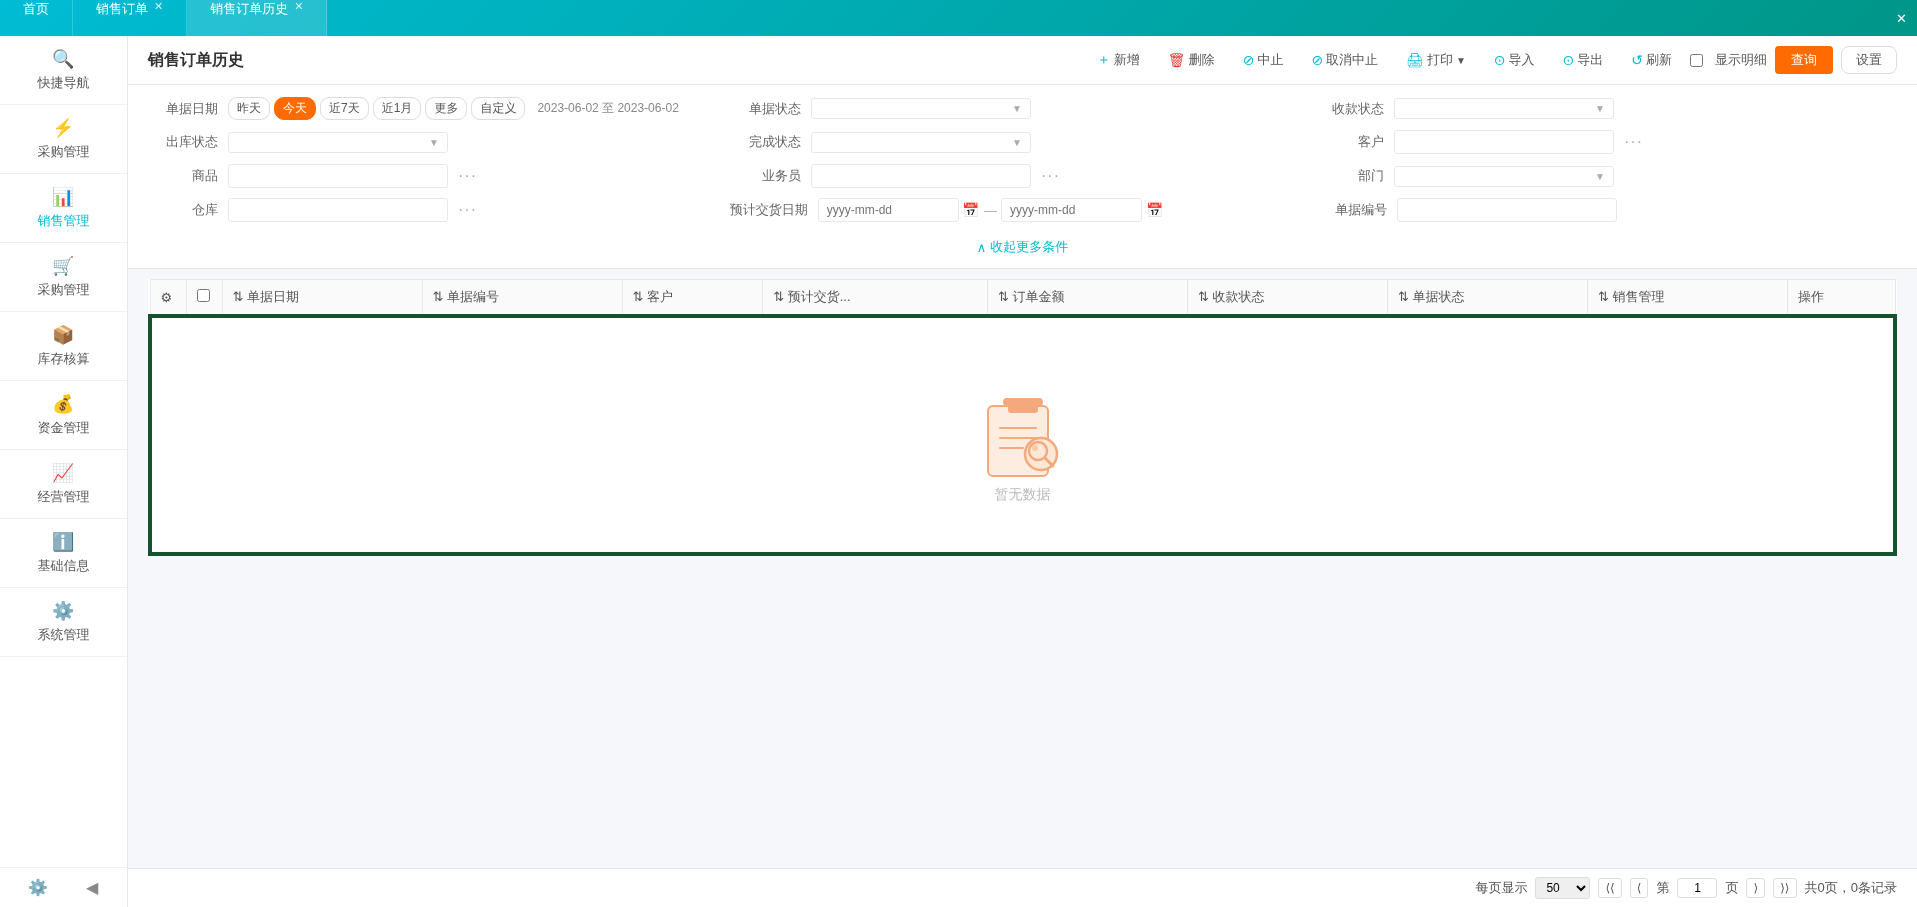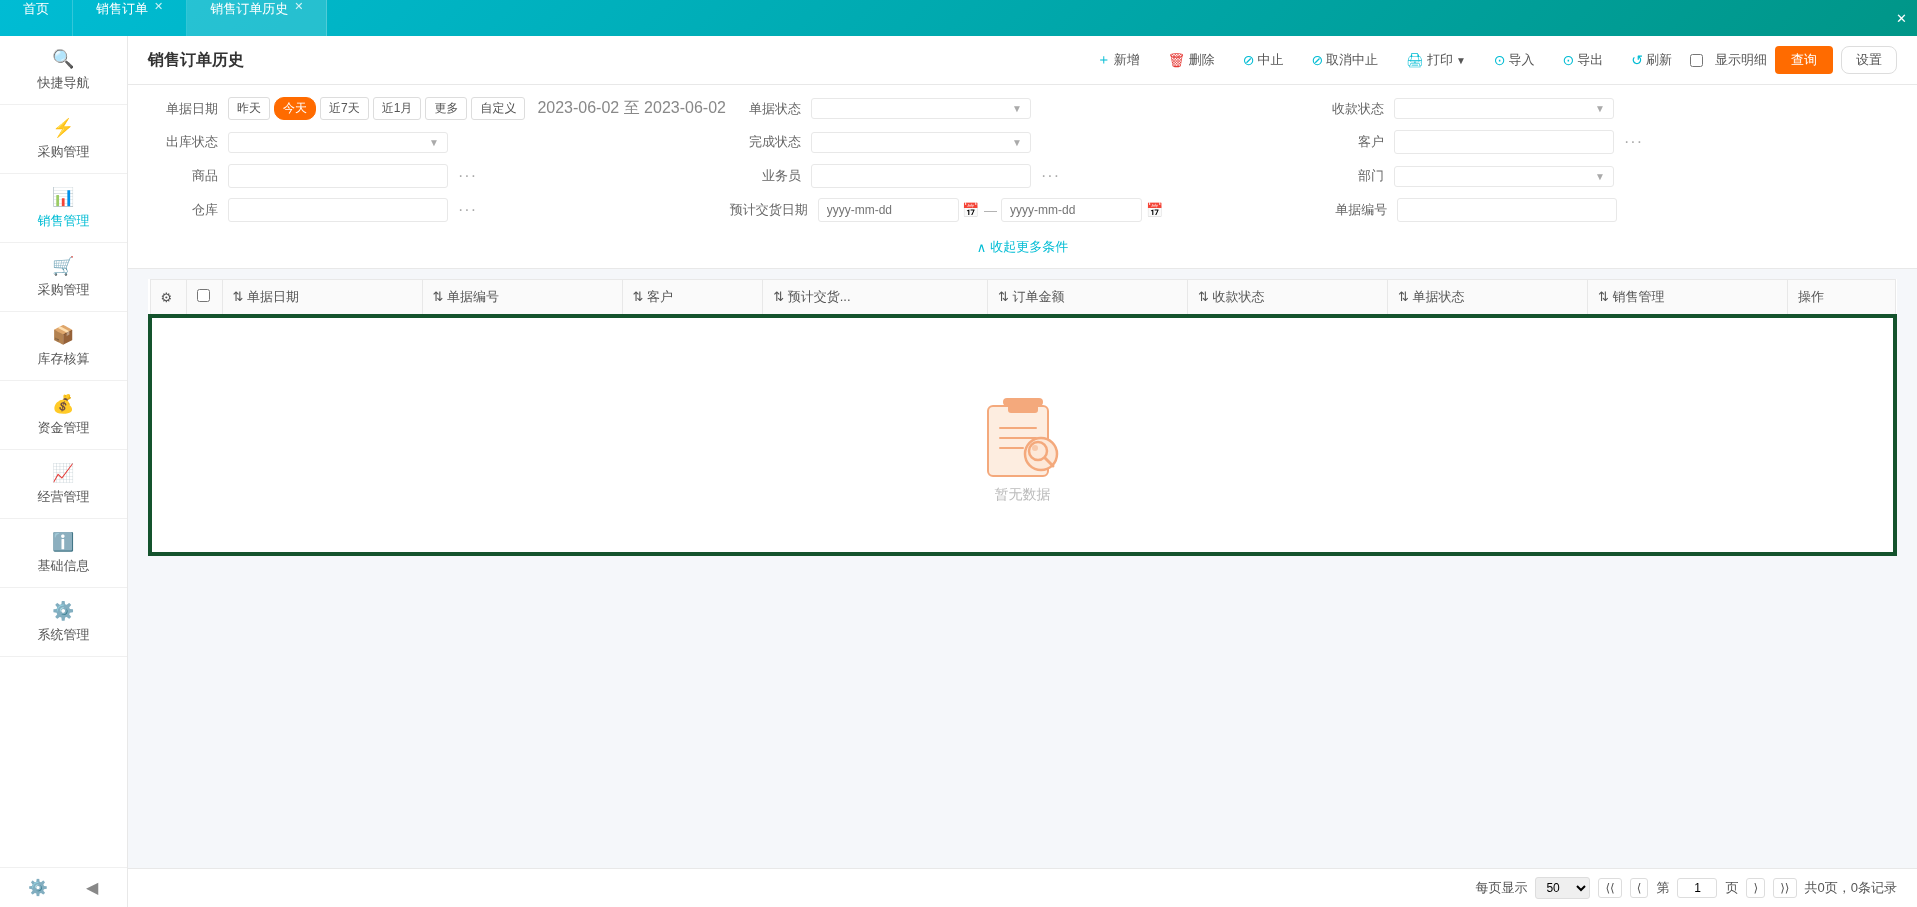--- a/index.html
+++ b/index.html
@@ -184,34 +184,34 @@
       gap: 6px;
     }
     .date-quick-btns {
       display: flex;
       align-items: center;
       gap: 4px;
     }
     .date-btn {
       padding: 2px 8px;
       border: 1px solid #ddd;
-      border-radius: 3px;
+      border-radius: 9px;
       cursor: pointer;
       font-size: 12px;
       background: #fff;
       color: #555;
     }
     .date-btn.active {
       background: #ff6b00;
       color: #fff;
       border-color: #ff6b00;
       border-radius: 10px;
     }
     .date-range-text {
-      font-size: 16px;
+      font-size: 12px;
       color: #888;
       margin-left: 6px;
     }
     .filter-select {
       display: flex;
       align-items: center;
       border: 1px solid #e8e8e8;
       border-radius: 3px;
       padding: 4px 8px;
       min-width: 200px;

